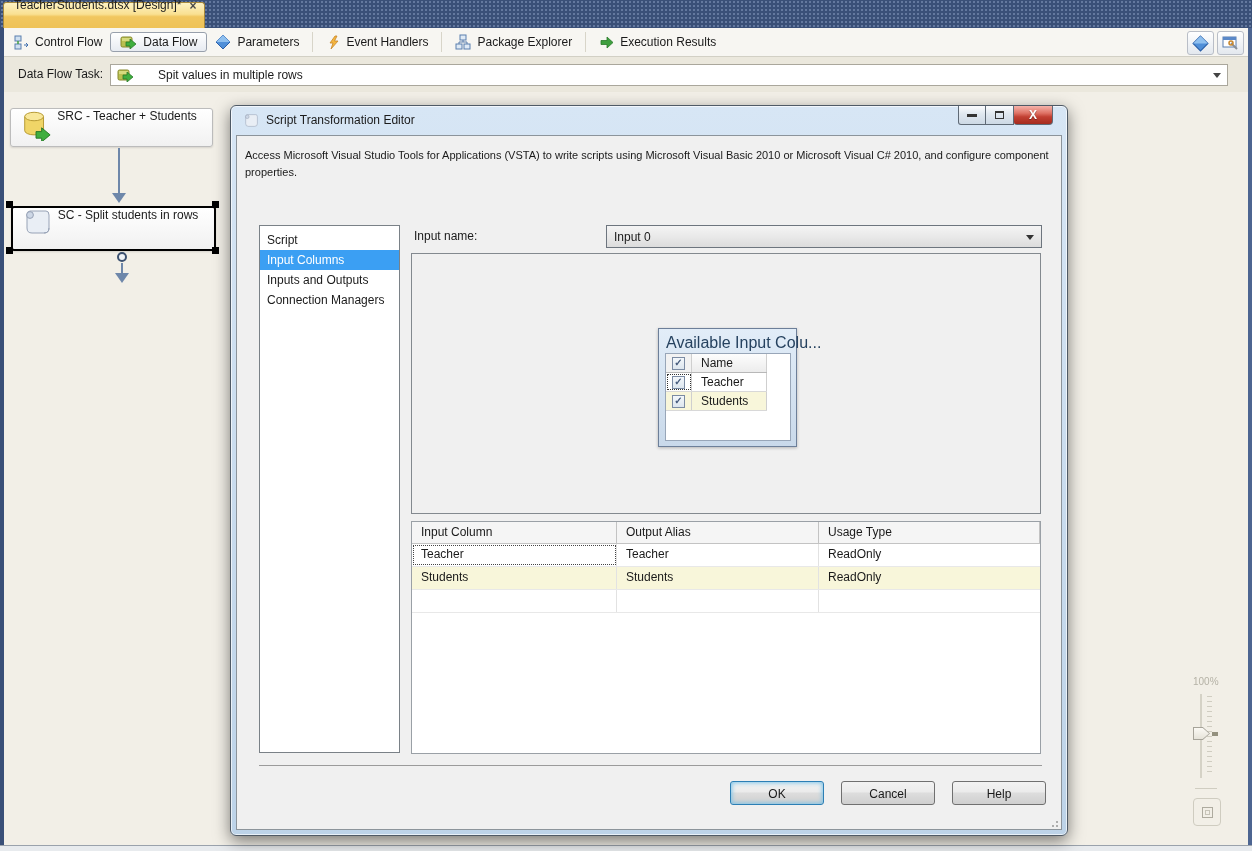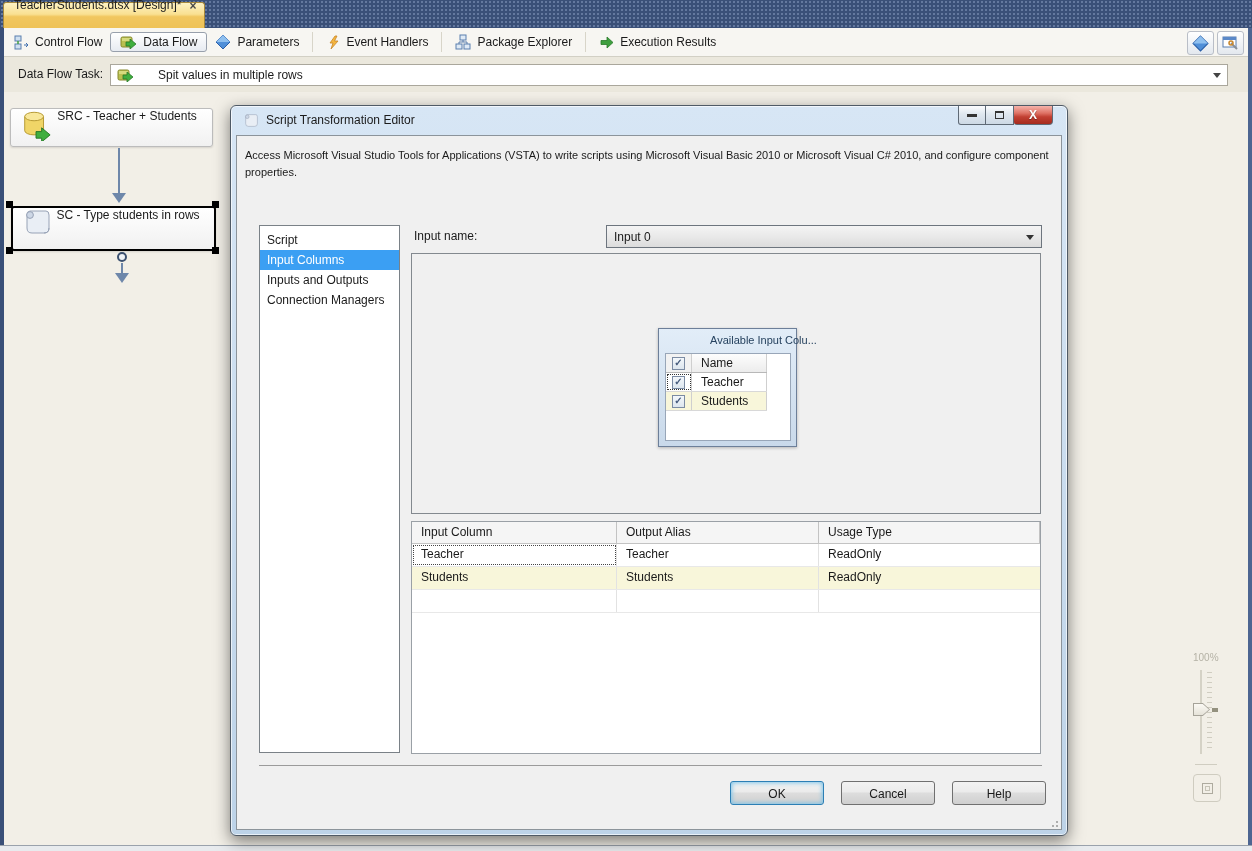--- a/index.html
+++ b/index.html
@@ -52,21 +52,21 @@
   #sc-node { left:11px; top:206px; width:205px; height:45px; border:2px solid #000000; }
   .node .nicon { margin-left:9px; display:flex; }
   .handle { position:absolute; width:7px; height:7px; background:#000; }
   .conn-line { position:absolute; width:2px; background:#6e87aa; }
   .conn-head { position:absolute; width:0; height:0; border-left:7px solid transparent;
     border-right:7px solid transparent; border-top:10px solid #6e87aa; }
   .conn-circle { position:absolute; left:117px; top:252px; width:10px; height:10px; border-radius:50%;
     background:#eef2f6; border:2px solid #3c5170; }
 
   
-  .zoomctl { position:absolute; left:1188px; top:652px; width:40px; height:156px; color:#b5b2a6; }
+  .zoomctl { position:absolute; left:1188px; top:676px; width:40px; height:156px; color:#b5b2a6; }
   .zoomctl .pct { position:absolute; left:5px; top:0; font-size:10px; }
   .zoomctl .track { position:absolute; left:12px; top:18px; width:2px; height:84px; background:#d5d2c6; }
   .zoomctl .ticks { position:absolute; left:19px; top:20px; }
   .zoomctl .ticks i { display:block; width:5px; height:1px; background:#d0cdc1; margin-bottom:4px; }
   .zoomctl .thumb { position:absolute; left:5px; top:51px; width:17px; height:13px;
     background:#a6a399; clip-path:polygon(0 0, 58% 0, 100% 50%, 58% 100%, 0 100%); }
   .zoomctl .thumb i { position:absolute; left:1px; top:1px; width:15px; height:11px; display:block;
     background:linear-gradient(#fbf9f4,#e6e3d9); clip-path:polygon(0 0, 58% 0, 100% 50%, 58% 100%, 0 100%); }
   .zoomctl .dash { position:absolute; left:24px; top:56px; width:6px; height:4px; background:#94917f; }
   .zoomctl .endline { position:absolute; left:7px; top:112px; width:22px; height:1px; background:#d0cdc1; }
@@ -108,21 +108,21 @@
   .combo .arr { position:absolute; right:7px; top:9px; width:0; height:0;
     border-left:4px solid transparent; border-right:4px solid transparent; border-top:5px solid #333; }
 
   .bigpanel { position:absolute; left:174px; top:117px; width:630px; height:261px;
     border:1px solid #83898f; background:#f0f0f0; }
 
   
   .availbox { position:absolute; left:246px; top:74px; width:139px; height:119px;
     border:1px solid #6d7f99; background:linear-gradient(#e2edf8,#c9d9ea);
     box-shadow:0 1px 3px rgba(0,0,0,.25); }
-  .availbox .cap { padding:5px 0 0 7px; font-size:11px; color:#26425f; white-space:nowrap;margin-left:44px; }
+  .availbox .cap { padding:5px 0 0 7px; font-size:16px; color:#26425f; white-space:nowrap; }
   .avail-white { position:absolute; left:6px; top:24px; width:126px; height:88px;
     background:#ffffff; border:1px solid #98a6b8; }
   .agrid { position:absolute; left:0; top:0; width:101px; }
   .arow { display:flex; height:19px; border-bottom:1px solid #d8d8d8; }
   .arow.hdr { border-bottom:1px solid #b8b8b8; }
   .arow .cbcell { width:26px; display:flex; align-items:center; justify-content:center;
     border-right:1px solid #cfcfcf; }
   .arow.hdr .cbcell { background:#f2f2f2; }
   .arow .ncell { width:75px; padding:2px 0 0 9px; border-right:1px solid #cfcfcf; }
   .arow.hdr .ncell { background:linear-gradient(#fdfdfd,#ececec); }
@@ -286,21 +286,21 @@
   <div class="conn-head" style="left:112px; top:193px;"></div>
 
   <div class="node" id="sc-node">
     <span class="nicon">
       <svg width="30" height="28" viewBox="0 0 30 28">
         <path d="M8 3 Q5 3 5 7 L5 20 Q5 25 10 25 L22 25 Q27 25 27 20 L27 7 Q27 3 24 3 Z" fill="#e9eef5" stroke="#97a2b6"></path>
         <circle cx="8" cy="7" r="3.4" fill="#cdd7e6" stroke="#97a2b6"></circle>
         <path d="M22 25 q5 0 5 -5" fill="none" stroke="#97a2b6"></path>
       </svg>
     </span>
-    <span class="txt">SC - Type students in rows</span>
+    <span class="txt">SC - Split students in rows</span>
   </div>
   <div class="handle" style="left:6px; top:201px;"></div>
   <div class="handle" style="left:212px; top:201px;"></div>
   <div class="handle" style="left:6px; top:247px;"></div>
   <div class="handle" style="left:212px; top:247px;"></div>
   <div class="conn-circle"></div>
   <div class="conn-line" style="left:121px; top:263px; height:11px;"></div>
   <div class="conn-head" style="left:115px; top:273px;"></div>
 
   <div class="zoomctl">

